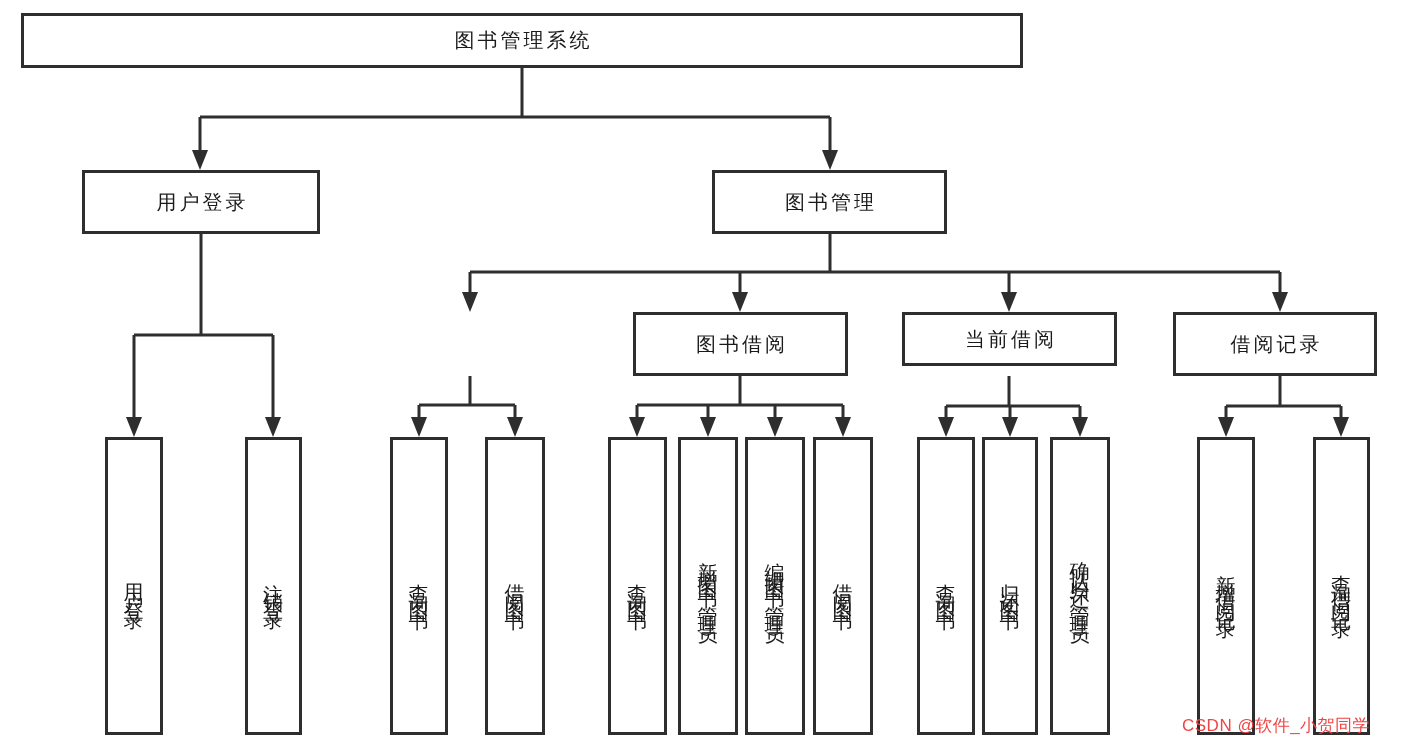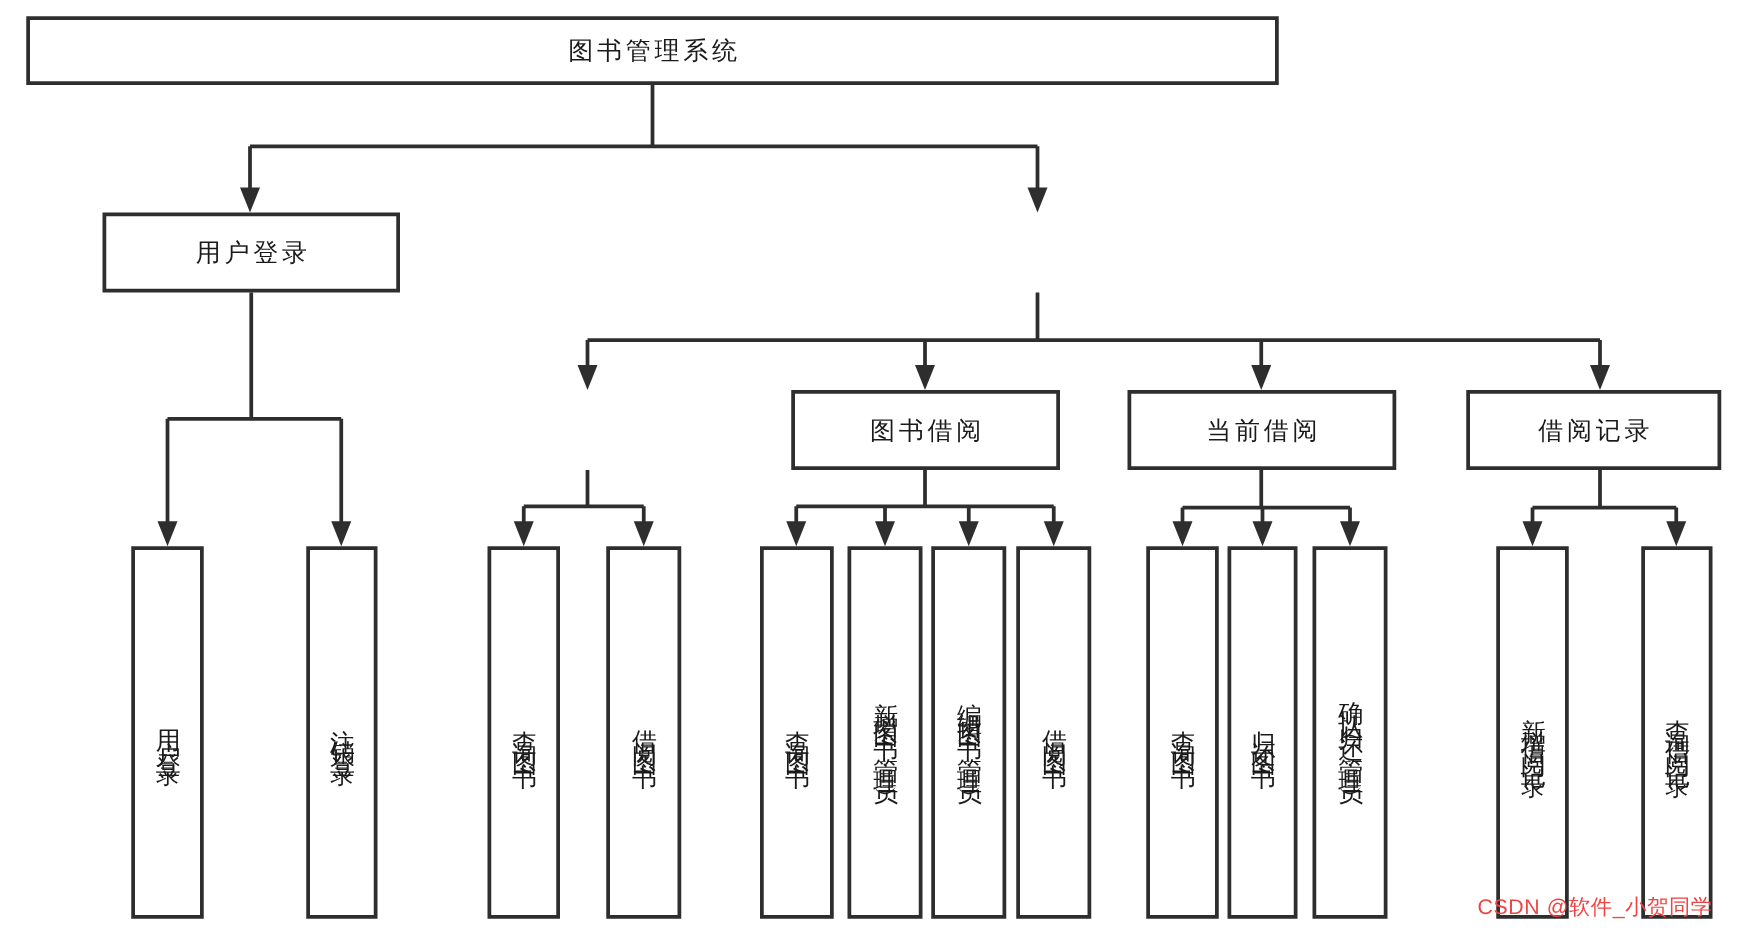--- a/index.html
+++ b/index.html
@@ -114,25 +114,28 @@
     </g>
   </svg>
 
   <div class="node h-node" style="left:21px; top:13px; width:1002px; height:55px;">
     <span>图书管理系统</span>
   </div>
 
   <div class="node h-node" style="left:82px; top:170px; width:238px; height:64px;">
     <span>用户登录</span>
   </div>
+  <div class="node h-node" style="left:712px; top:170px; width:235px; height:64px;">
+    <span>图书管理</span>
+  </div>
 
   <div class="node h-node" style="left:633px; top:312px; width:215px; height:64px;">
     <span>图书借阅</span>
   </div>
-  <div class="node h-node" style="left:902px; top:312px; width:215px; height:64px;">
+  <div class="node h-node" style="left:902px; top:312px; width:215px; height:54px;">
     <span>当前借阅</span>
   </div>
   <div class="node h-node" style="left:1173px; top:312px; width:204px; height:64px;">
     <span>借阅记录</span>
   </div>
 
   <div class="node v-node" style="left:105px; top:437px; width:58px; height:298px;">
     <span>用户登录</span>
   </div>
   <div class="node v-node" style="left:245px; top:437px; width:57px; height:298px;">

